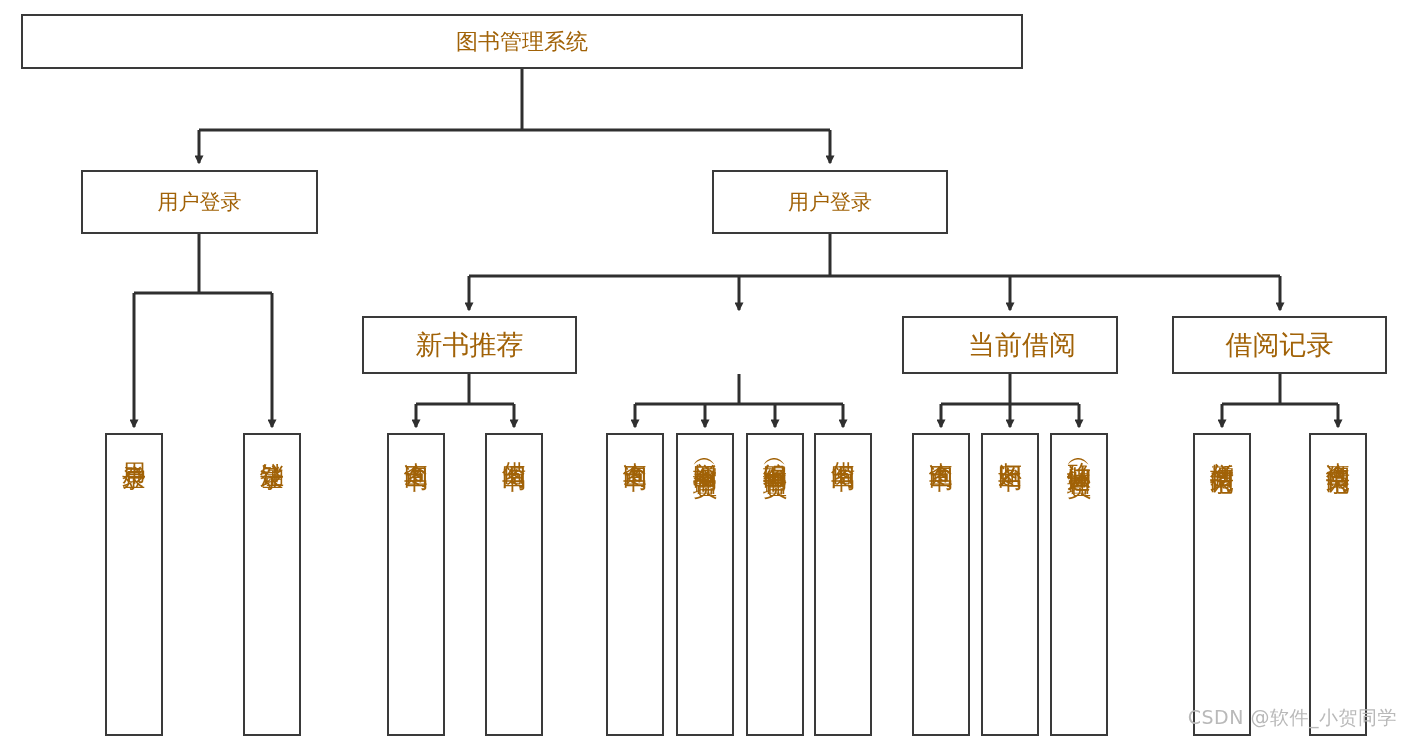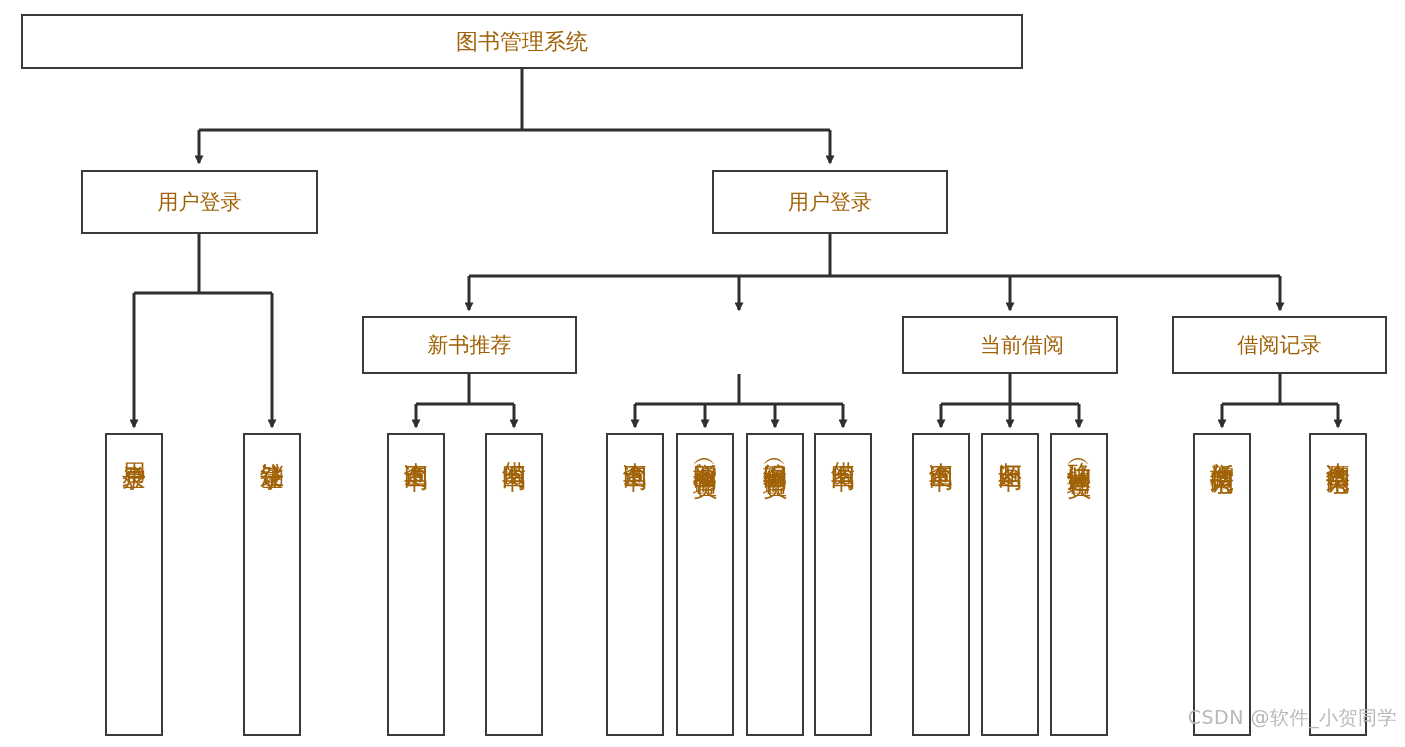--- a/index.html
+++ b/index.html
@@ -38,21 +38,21 @@
     z-index: 2;
   }
   .node-label {
     display: block;
     text-align: center;
     line-height: 1.08;
     white-space: pre;
   }
   .node.level-0 .node-label { font-size: 22px; }
   .node.level-1 .node-label { font-size: 21px; }
-  .node.level-2 .node-label { font-size: 21px; text-align: right; }
+  .node.level-2 .node-label { font-size: 27px; text-align: right; }
   .node.leaf {
     align-items: flex-start;
     padding-top: 8px;
   }
   .node.leaf .node-label {
     writing-mode: vertical-rl;
     text-orientation: upright;
     font-size: 24px;
     letter-spacing: 2px;
     line-height: 1;

